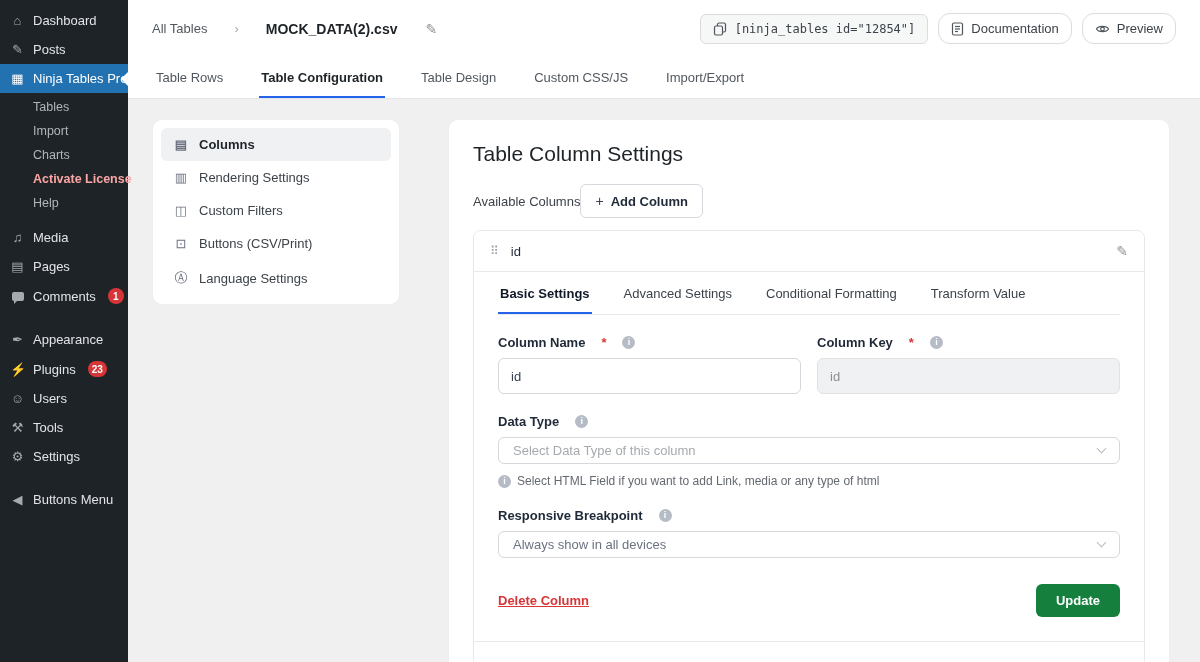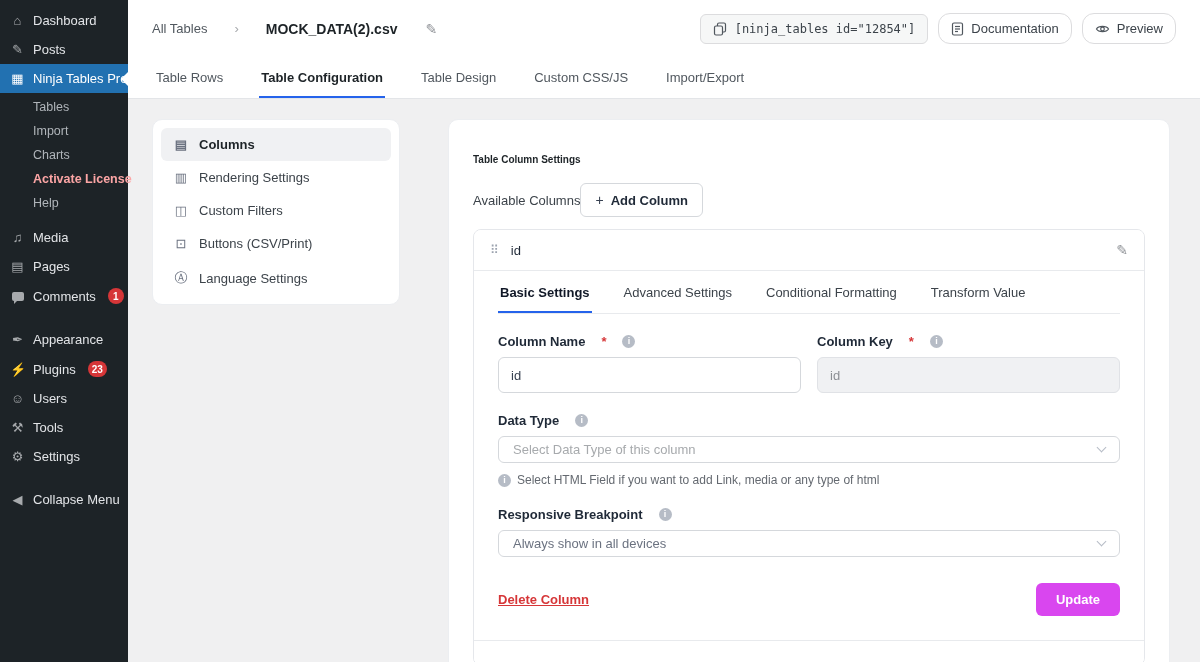--- a/index.html
+++ b/index.html
@@ -49,21 +49,21 @@
   .content{flex:1;display:flex;gap:48px;padding:20px 30px 0 24px;overflow:hidden;align-items:flex-start}
 
   
   .menu-card{width:248px;flex:none;background:#fff;border:1px solid #eceef1;border-radius:10px;padding:8px}
   .menu-item{display:flex;align-items:center;gap:10px;padding:9px 12px;border-radius:6px;color:#3c434a;cursor:pointer;font-size:13px}
   .menu-item .m-icon{width:16px;text-align:center;color:#6b7280;font-size:13px;flex:none}
   .menu-item.active{background:#f0f1f3;font-weight:600;color:#1d2327}
 
   
   .panel-card{flex:1;background:#fff;border:1px solid #eceef1;border-radius:10px;padding:22px 24px;min-width:0}
-  .panel-title{font-size:10px;font-weight:700;margin:12px 0 18px;color:#1d2327}
+  .panel-title{font-size:21px;font-weight:400;margin:0 0 18px;color:#1d2327}
   .avail-row{display:flex;align-items:center;justify-content:flex-start;margin-bottom:12px}
   .avail-label{color:#3c434a}
   .btn-add{display:flex;align-items:center;gap:7px;background:#fff;border:1px solid #d5d8dc;border-radius:6px;
            padding:8px 14px;font-size:13px;font-weight:600;color:#1f2937;cursor:pointer;font-family:inherit}
   .plus{font-size:14px;font-weight:400;color:#374151}
 
   .col-list{border:1px solid #e5e7eb;border-radius:8px;overflow:hidden;background:#fff}
   .col-list > * + *{border-top:1px solid #e8eaed}
   .col-row{display:flex;align-items:center;gap:12px;padding:12px 16px;background:#fff}
   .drag{color:#9ca3af;font-size:12px;cursor:grab;flex:none}
@@ -86,21 +86,21 @@
   .fblock{margin-top:20px}
   .select{height:27px;border:1px solid #d5d8dc;border-radius:6px;display:flex;align-items:center;
           padding:0 14px;cursor:pointer;background:#fff}
   .select .ph{color:#a7aaad}
   .select .val{color:#6b7280}
   .chev{width:7px;height:7px;border-right:1.5px solid #b6bcc6;border-bottom:1.5px solid #b6bcc6;
         transform:rotate(45deg);margin-left:auto;margin-top:-4px;flex:none}
   .hint{display:flex;align-items:center;gap:6px;margin-top:10px;color:#646970;font-size:12px}
   .efoot{display:flex;align-items:center;justify-content:space-between;margin-top:26px}
   .del-link{color:#d63638;font-weight:700;text-decoration:underline;cursor:pointer;font-size:13px}
-  .btn-update{background:#d946ef;color:#fff;border:none;border-radius:6px;padding:9px 20px;font-size:13px;
+  .btn-update{background:#15803d;color:#fff;border:none;border-radius:6px;padding:9px 20px;font-size:13px;
               font-weight:600;cursor:pointer;font-family:inherit}
 </style>
 </head>
 <body>
 
 <aside class="sidebar">
   <div class="side-item">
     <span class="s-icon">⌂</span>
     <span>Dashboard</span>
   </div>
@@ -148,21 +148,21 @@
   <div class="side-item">
     <span class="s-icon">⚒</span>
     <span>Tools</span>
   </div>
   <div class="side-item">
     <span class="s-icon">⚙</span>
     <span>Settings</span>
   </div>
   <div class="side-item mt-gap">
     <span class="s-icon">◀</span>
-    <span>Collapse Menu</span>
+    <span>Buttons Menu</span>
   </div>
 </aside>
 
 <main class="page">
 
   <header class="topbar">
     <span class="crumb-root">All Tables</span>
     <span class="crumb-sep">›</span>
     <span class="crumb-current">MOCK_DATA(2).csv</span>
     <span class="crumb-edit">✎</span>

